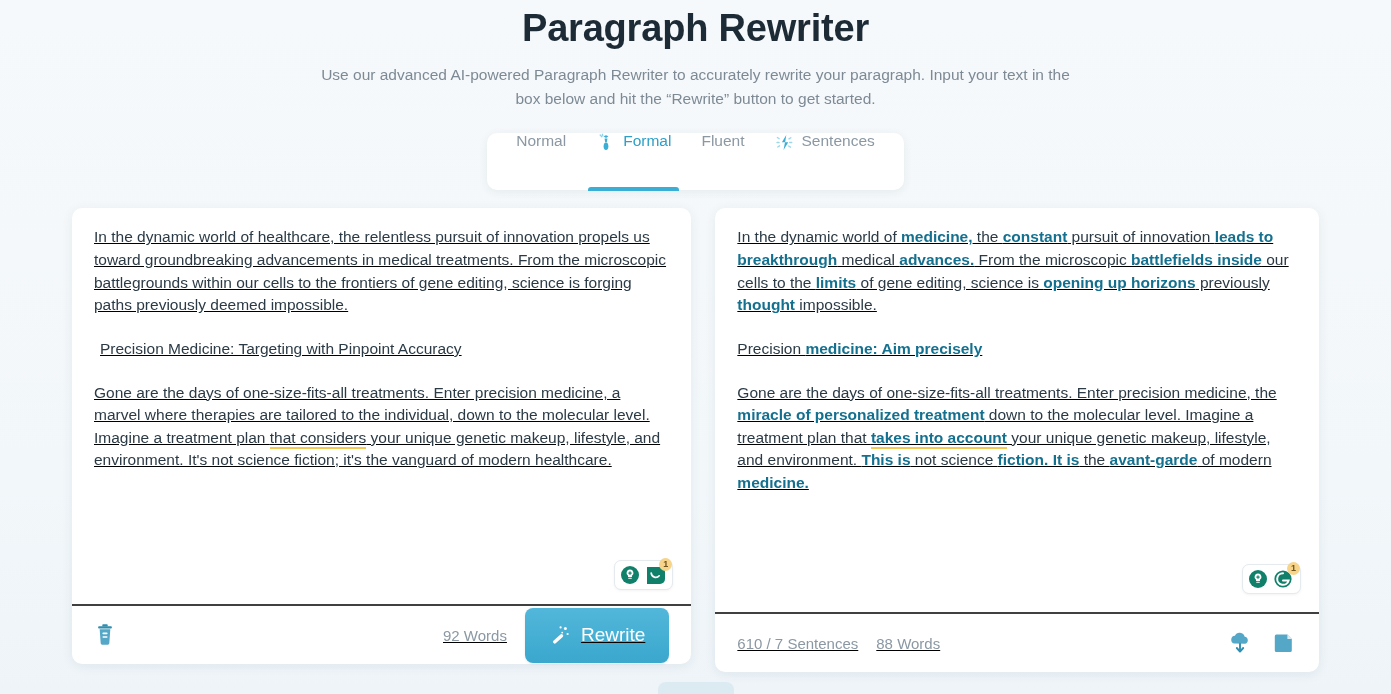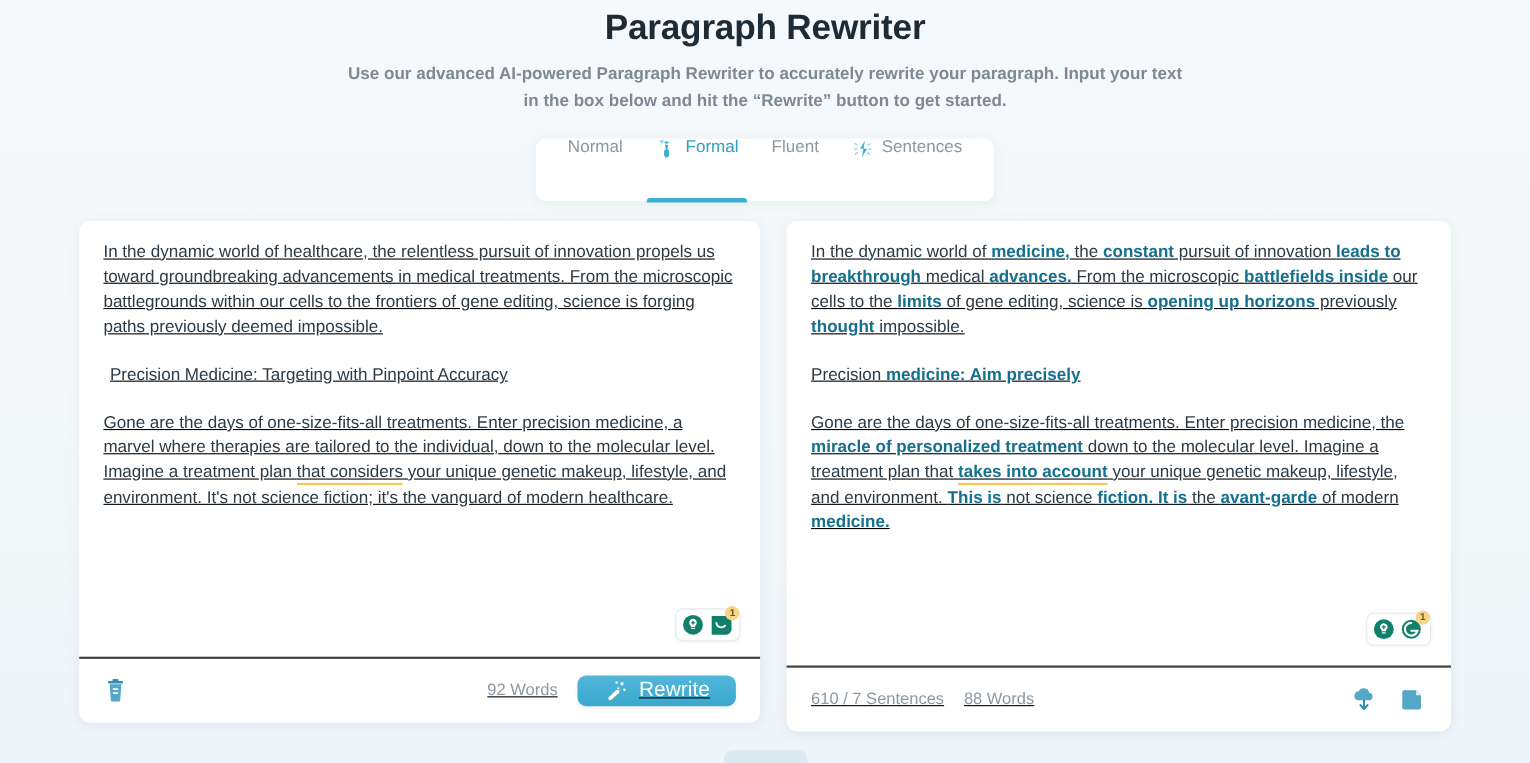--- a/index.html
+++ b/index.html
@@ -12,34 +12,34 @@
   }
   .page {
     position: relative;
     width: 1391px; height: 694px;
     background: linear-gradient(180deg, #f6f9fb 0%, #f2f7fa 70%, #eef4f8 100%);
   }
 
   
   .header { padding-top: 4px; text-align: center; }
   .title {
-    font-size: 32px;
+    font-size: 38px;
     font-weight: bold;
     color: #1d2b36;
     letter-spacing: -0.2px;
     margin: 0;
     line-height: 1.3;
   }
   .subtitle {
     margin: 10px auto 0;
     max-width: 770px;
     font-size: 15.5px;
     line-height: 1.55;
     color: #7d8a95;
-    font-weight: 700;
+    font-weight: 400;
   }
 
   
   .tabs-wrap { display: flex; justify-content: center; margin-top: 22px; }
   .tabs {
     display: flex;
     align-items: stretch;
     background: #ffffff;
     border-radius: 10px;
     box-shadow: 0 2px 10px rgba(25,60,90,0.07);
@@ -162,21 +162,21 @@
   .rewrite-btn {
     display: inline-flex;
     align-items: center;
     justify-content: center;
     gap: 10px;
     background: linear-gradient(180deg, #52b7da 0%, #3aa7cd 100%);
     color: #ffffff;
     font-size: 19px;
     border: none;
     border-radius: 8px;
-    height: 28px;
+    height: 55px;
     padding: 0 24px;
     cursor: pointer;
     box-shadow: 0 1px 3px rgba(0,0,0,0.08);
   }
   .rewrite-btn .wand { width: 22px; height: 22px; }
 
   
   .bottom-pill {
     position: absolute;
     left: 50%;

